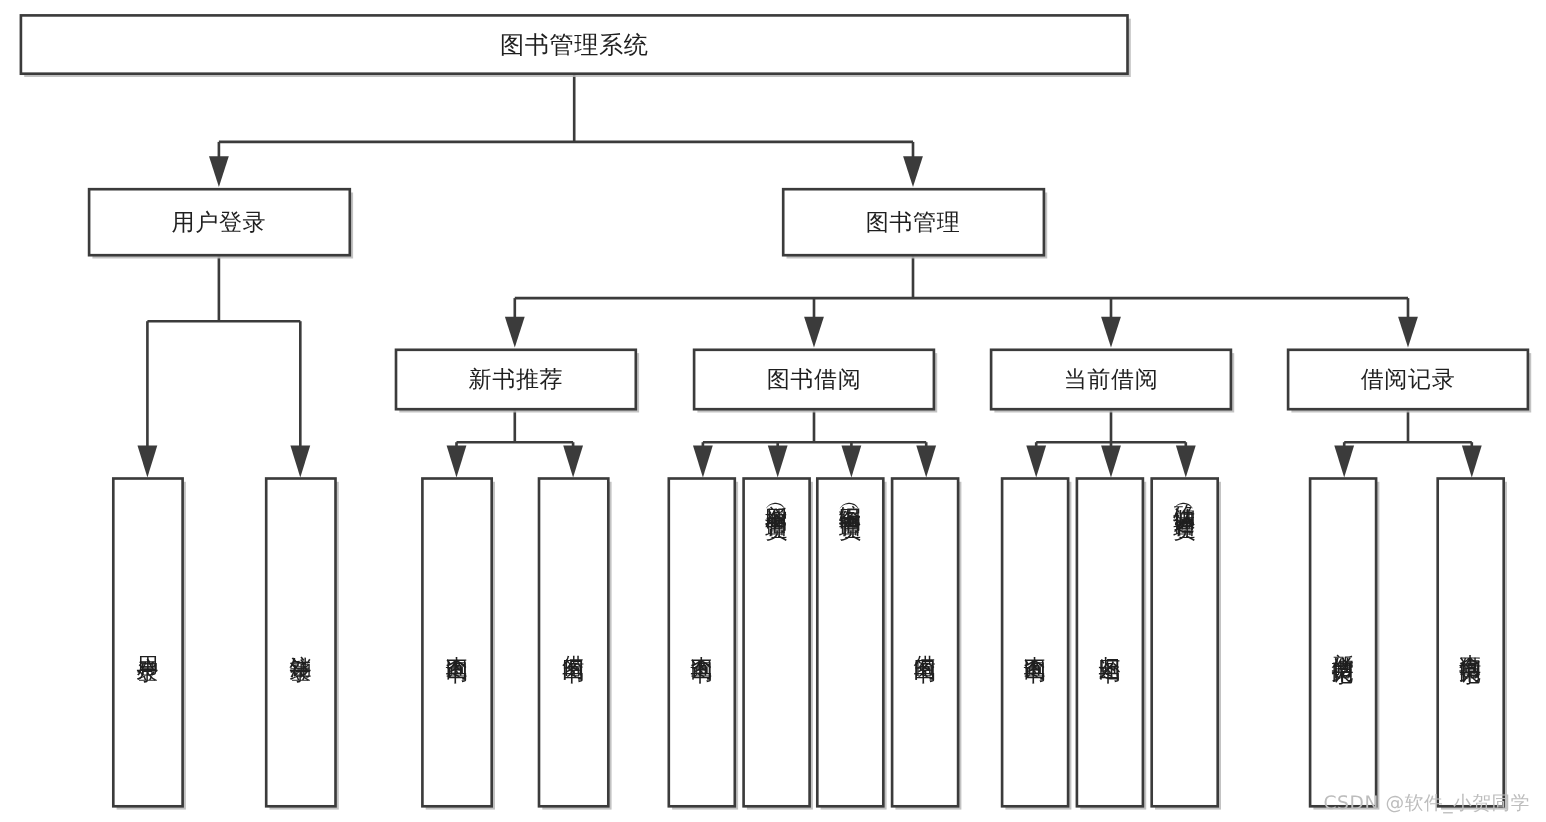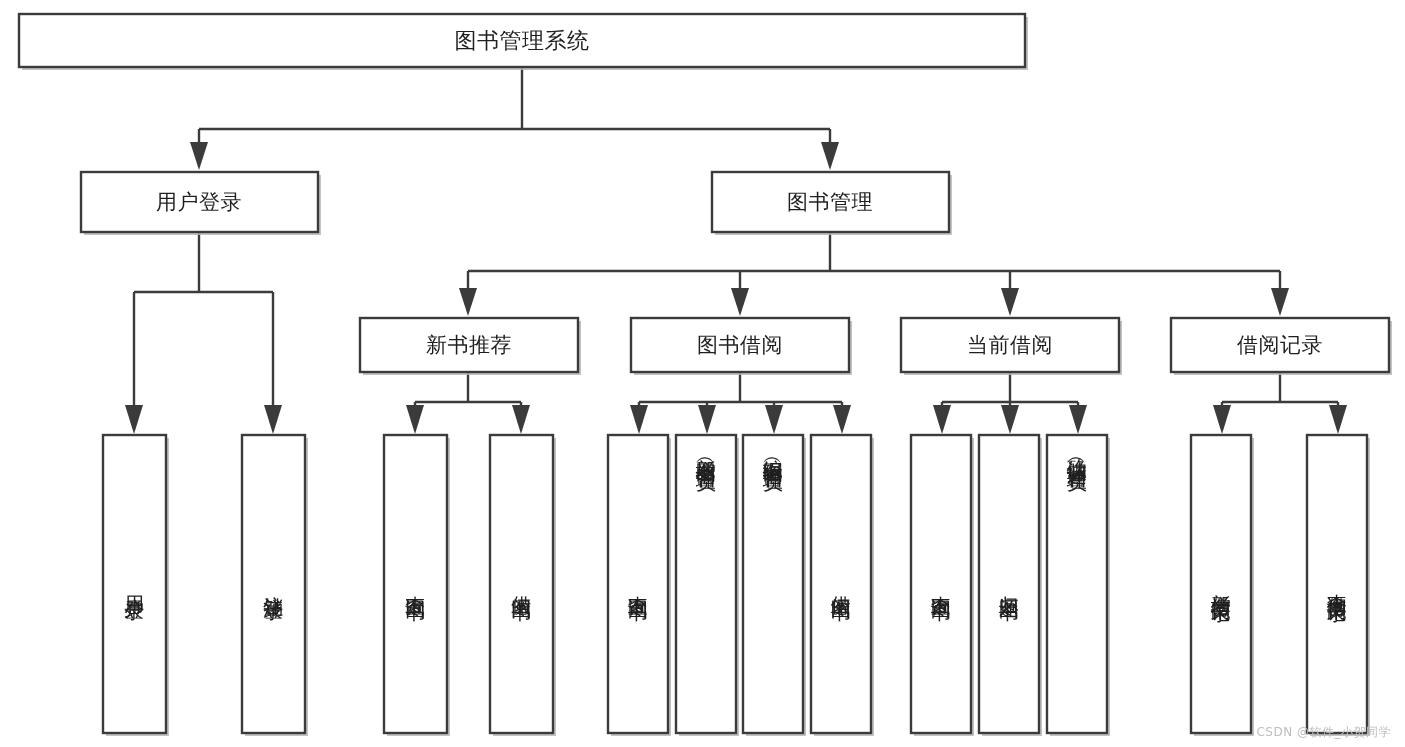--- a/index.html
+++ b/index.html
@@ -73,21 +73,21 @@
     color: #1f1f1f;
     letter-spacing: 2px;
     white-space: nowrap;
     text-align: center;
   }
   .watermark {
     position: absolute;
     right: 14px;
     bottom: 6px;
     font-family: "DejaVu Sans", "Liberation Sans", sans-serif;
-    font-size: 12px;
+    font-size: 17px;
     color: #bdbdbd;
     letter-spacing: 0.5px;
     white-space: nowrap;
     user-select: none;
   }
 </style>
 </head>
 <body>
 
 <div id="diagram-root">

